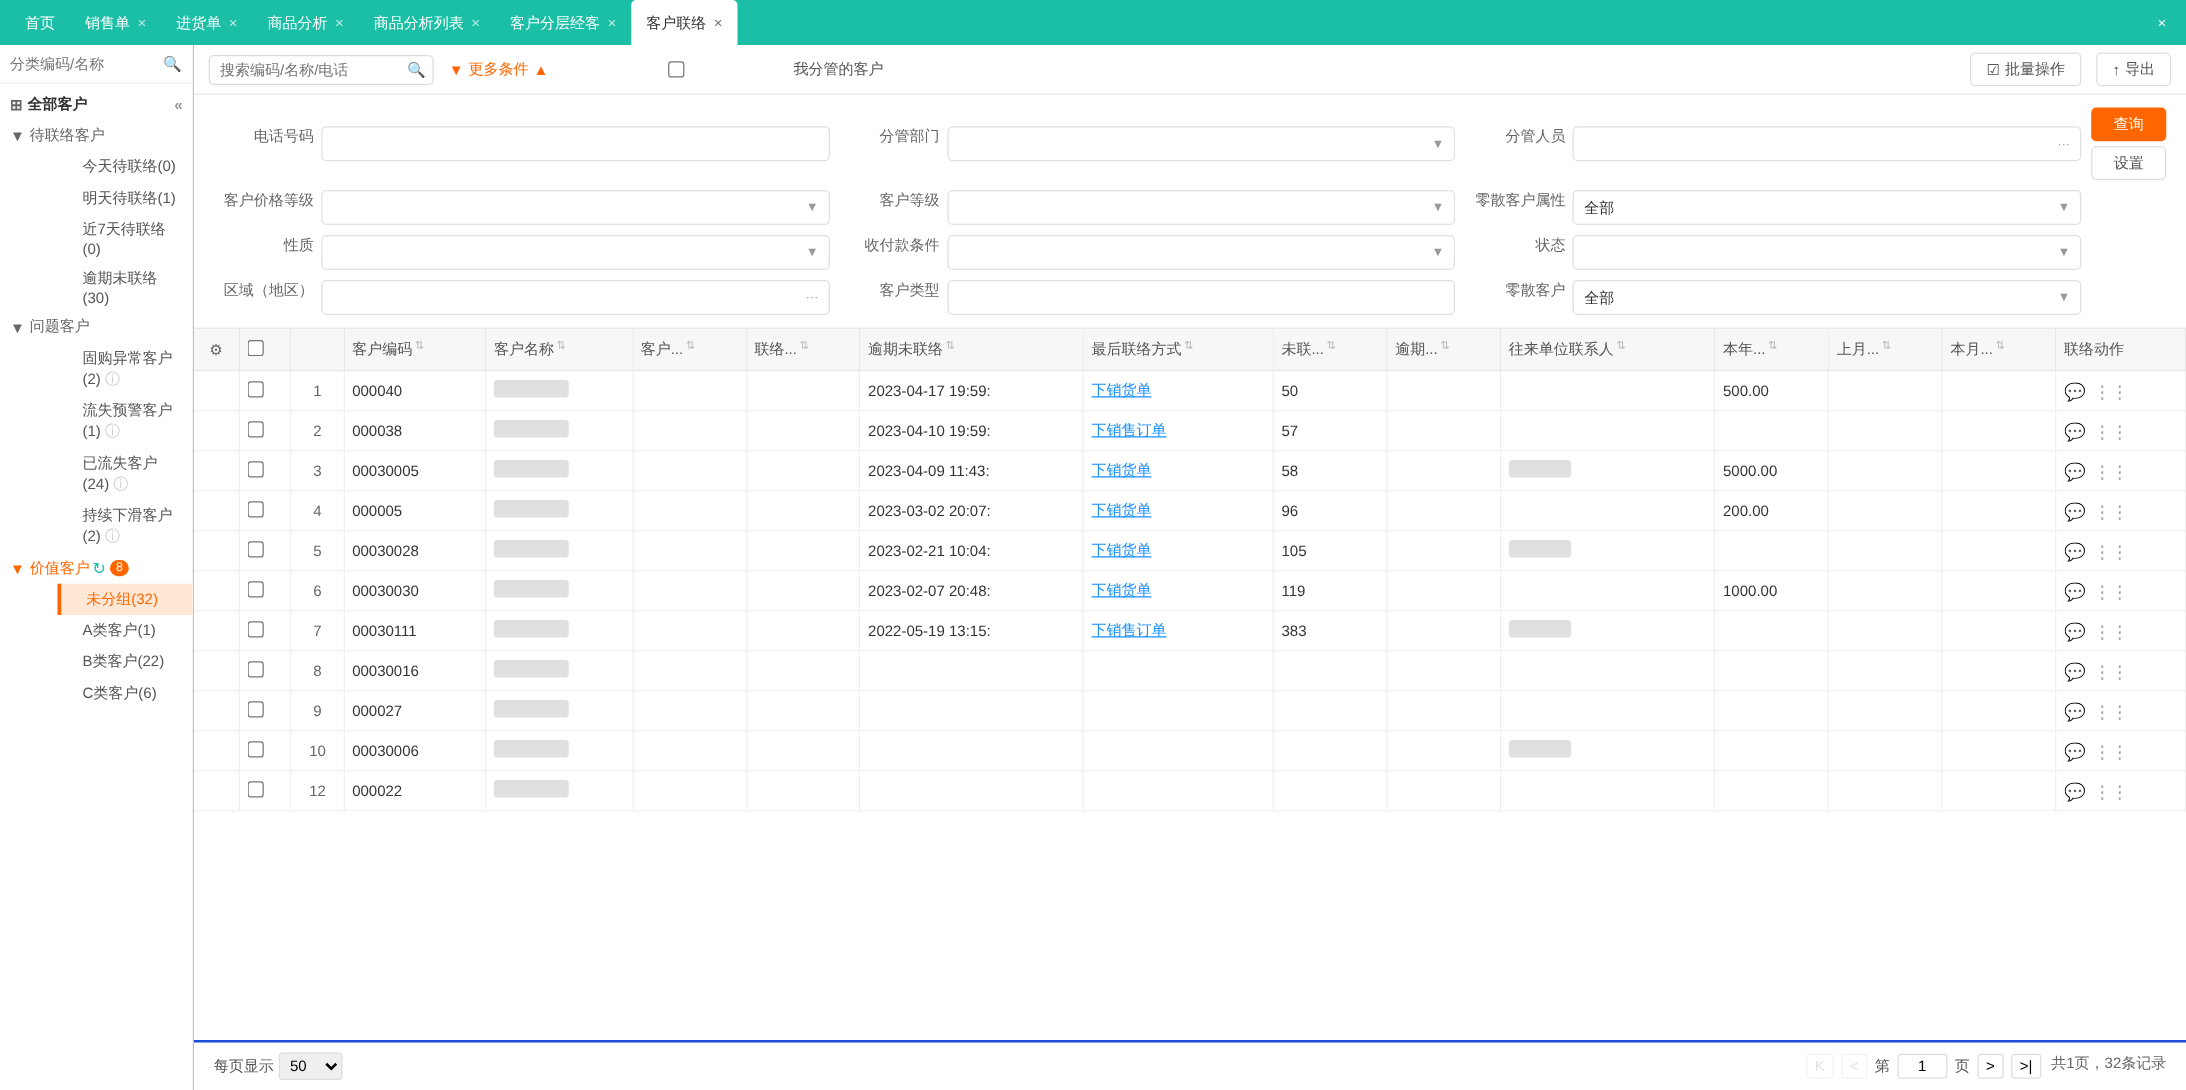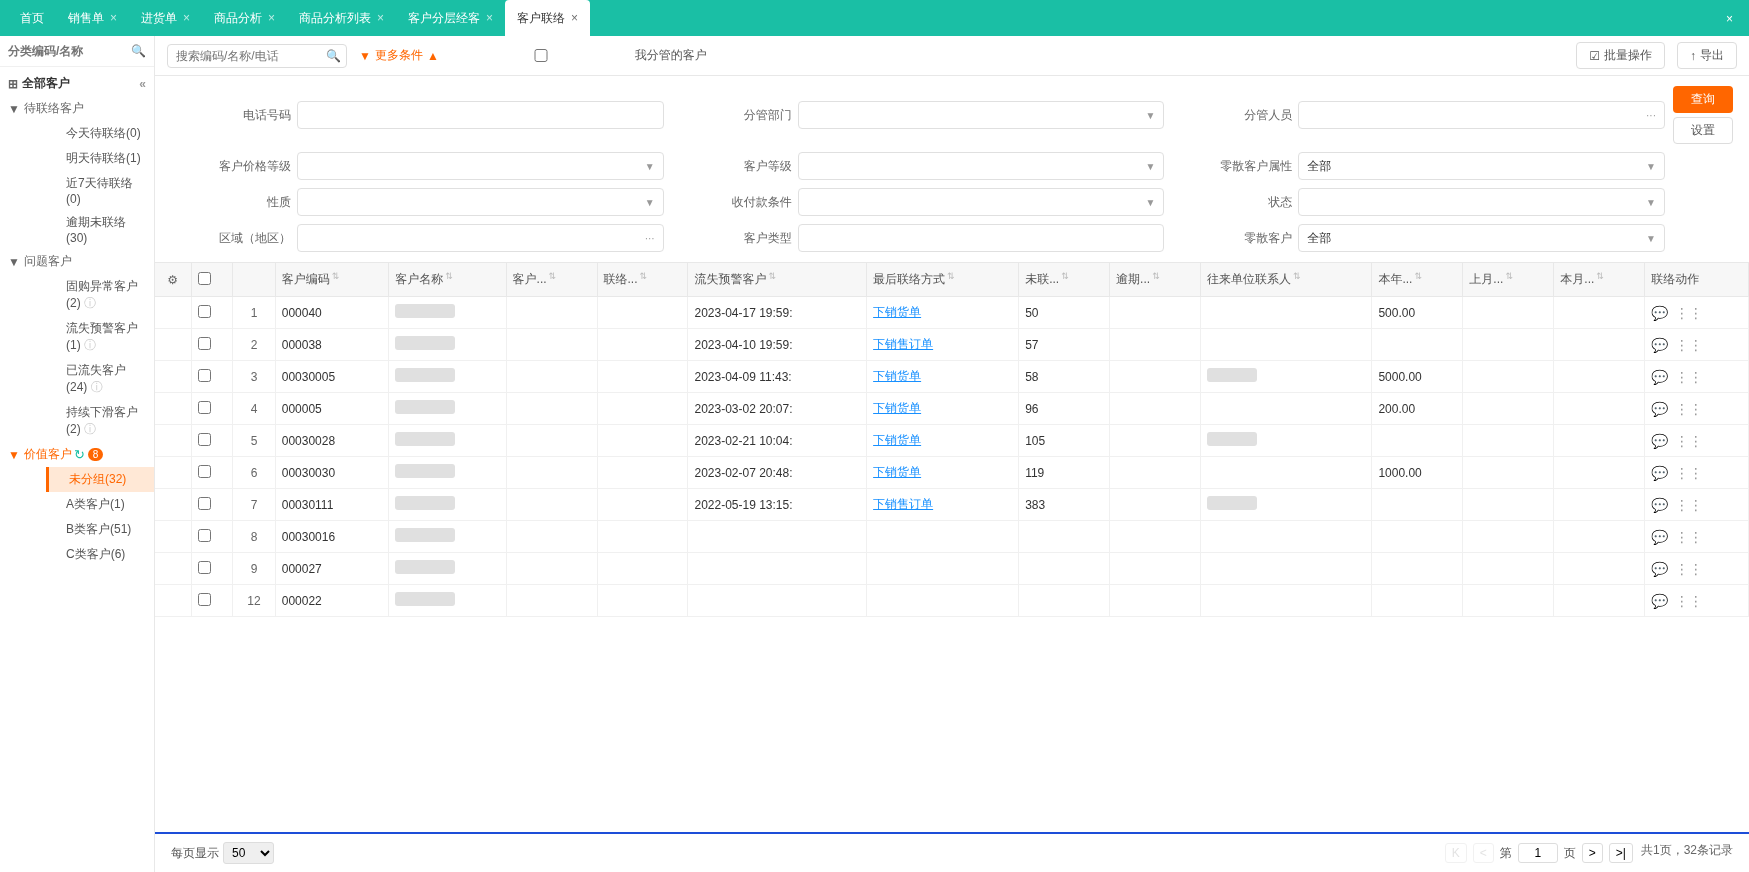--- a/index.html
+++ b/index.html
@@ -60,21 +60,20 @@
       align-items: center;
       padding: 8px;
       border-bottom: 1px solid #f0f0f0;
     }
     .sidebar-search input {
       border: none;
       outline: none;
       font-size: 12px;
       width: 100%;
       color: #0f172a;
-      font-weight: bold;
     }
     .sidebar-section-header {
       display: flex;
       align-items: center;
       padding: 8px 8px 4px 8px;
       font-weight: bold;
       color: #333;
       font-size: 13px;
     }
     .sidebar-section-header .grid-icon {
@@ -202,23 +201,21 @@
     }
     .adv-filter-row {
       display: flex;
       align-items: center;
       margin-bottom: 8px;
       gap: 8px;
     }
     .adv-filter-row:last-child { margin-bottom: 0; }
     .filter-field {
       display: flex;
-      align-items: center;
       flex: 1;
-      margin-left: 40px;
     }
     .filter-field label {
       min-width: 80px;
       color: #666;
       text-align: right;
       margin-right: 6px;
     }
     .filter-field .field-input {
       flex: 1;
       border: 1px solid #e0e0e0;
@@ -457,21 +454,21 @@
       <span class="tag-refresh">↻</span>
       <span class="tag-orange">8</span>
     </div>
     <div class="sidebar-item active">
       <span>未分组(32)</span>
     </div>
     <div class="sidebar-item">
       <span>A类客户(1)</span>
     </div>
     <div class="sidebar-item">
-      <span>B类客户(51)</span>
+      <span>B类客户(22)</span>
     </div>
     <div class="sidebar-item">
       <span>C类客户(6)</span>
     </div>
   </div>
 
   <div class="content-area">
 
     <div class="filter-bar">
       <div class="search-wrap">
@@ -624,21 +621,21 @@
                 </div>
             </th>
             <th>
               <div class="header-col">
                   <span>联络...</span>
                   <span class="sort-arrows">⇅</span>
                 </div>
             </th>
             <th>
               <div class="header-col">
-                  <span>流失预警客户</span>
+                  <span>逾期未联络</span>
                   <span class="sort-arrows">⇅</span>
                 </div>
             </th>
             <th>
               <div class="header-col">
                   <span>最后联络方式</span>
                   <span class="sort-arrows">⇅</span>
                 </div>
             </th>
             <th>
@@ -873,20 +870,43 @@
     <td class="index-cell">9</td>
     <td>000027</td>
     <td><span class="blurred"></span></td>
     <td></td>
     <td></td>
     <td></td>
     <td></td>
     <td></td>
     <td></td>
     <td></td>
+    <td></td>
+    <td></td>
+    <td></td>
+    <td>
+      <div class="action-icons">
+        <span class="action-icon" title="联络">💬</span>
+        <span class="action-icon" title="更多">⋮⋮</span>
+      </div>
+    </td>
+  </tr>
+            <tr>
+    <td class="gear-cell"></td>
+    <td><input type="checkbox" style=""></td>
+    <td class="index-cell">10</td>
+    <td>00030006</td>
+    <td><span class="blurred"></span></td>
+    <td></td>
+    <td></td>
+    <td></td>
+    <td></td>
+    <td></td>
+    <td></td>
+    <td><span class="blurred" style="min-width:50px;"></span></td>
     <td></td>
     <td></td>
     <td></td>
     <td>
       <div class="action-icons">
         <span class="action-icon" title="联络">💬</span>
         <span class="action-icon" title="更多">⋮⋮</span>
       </div>
     </td>
   </tr>

